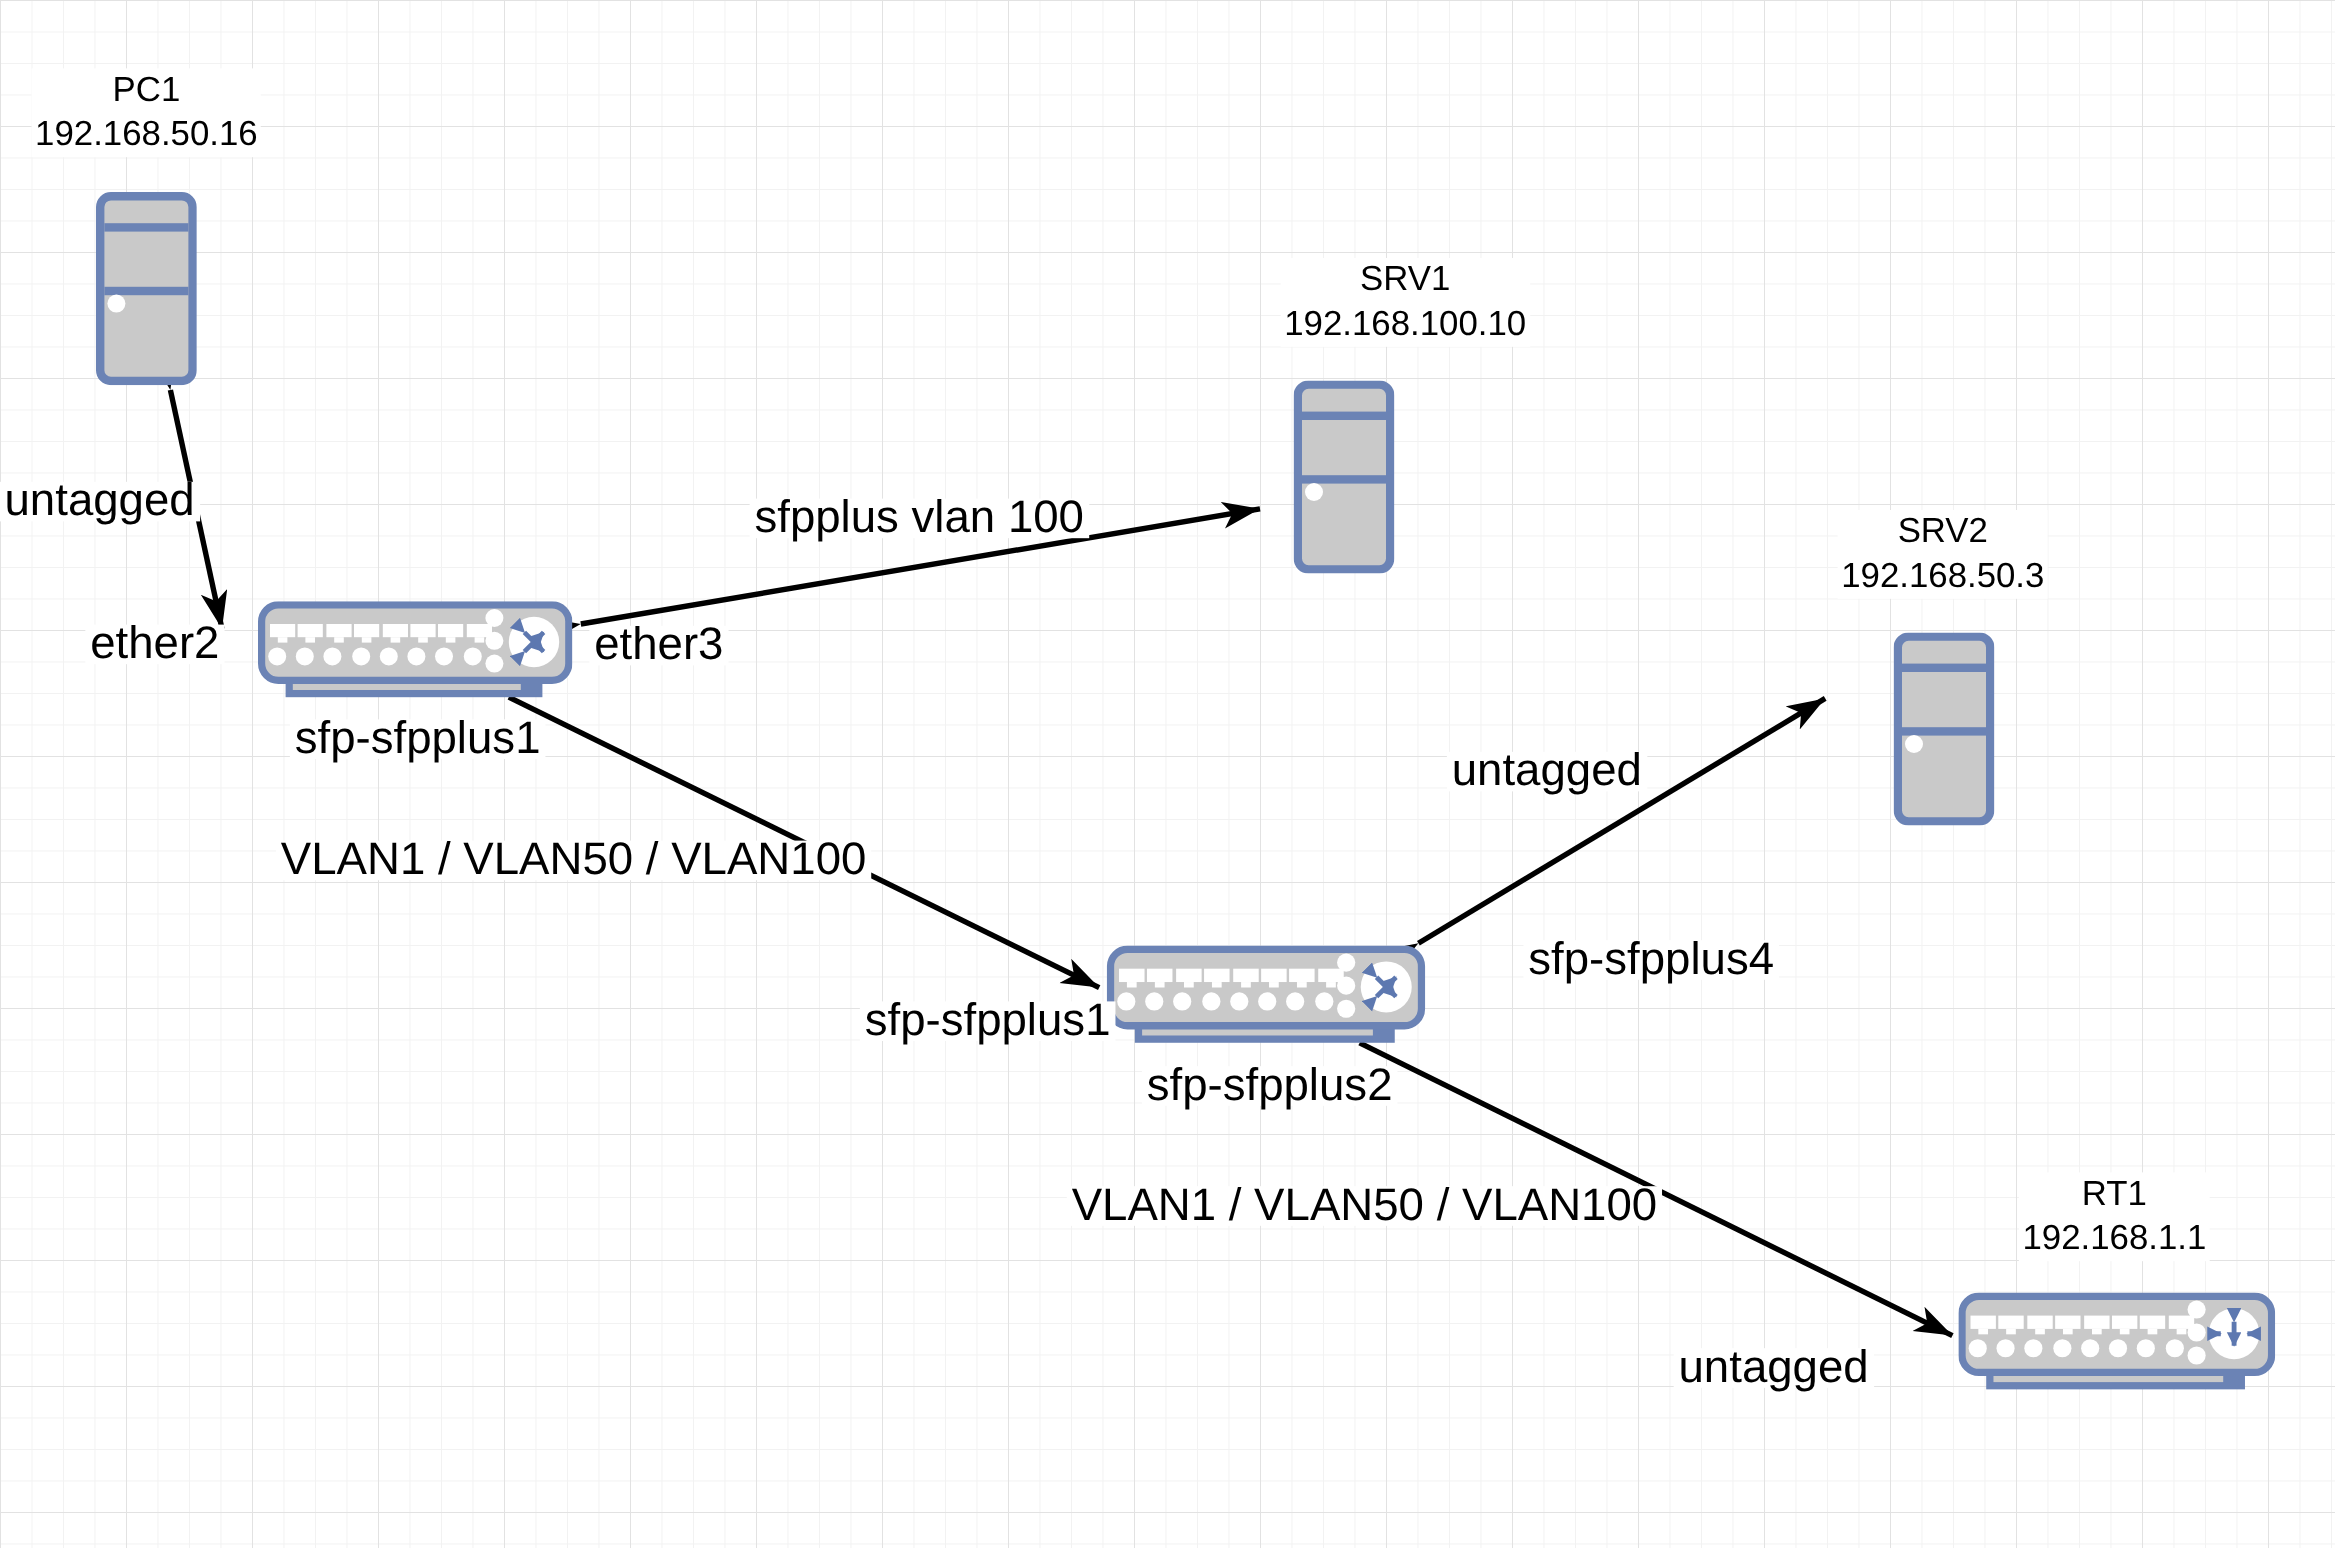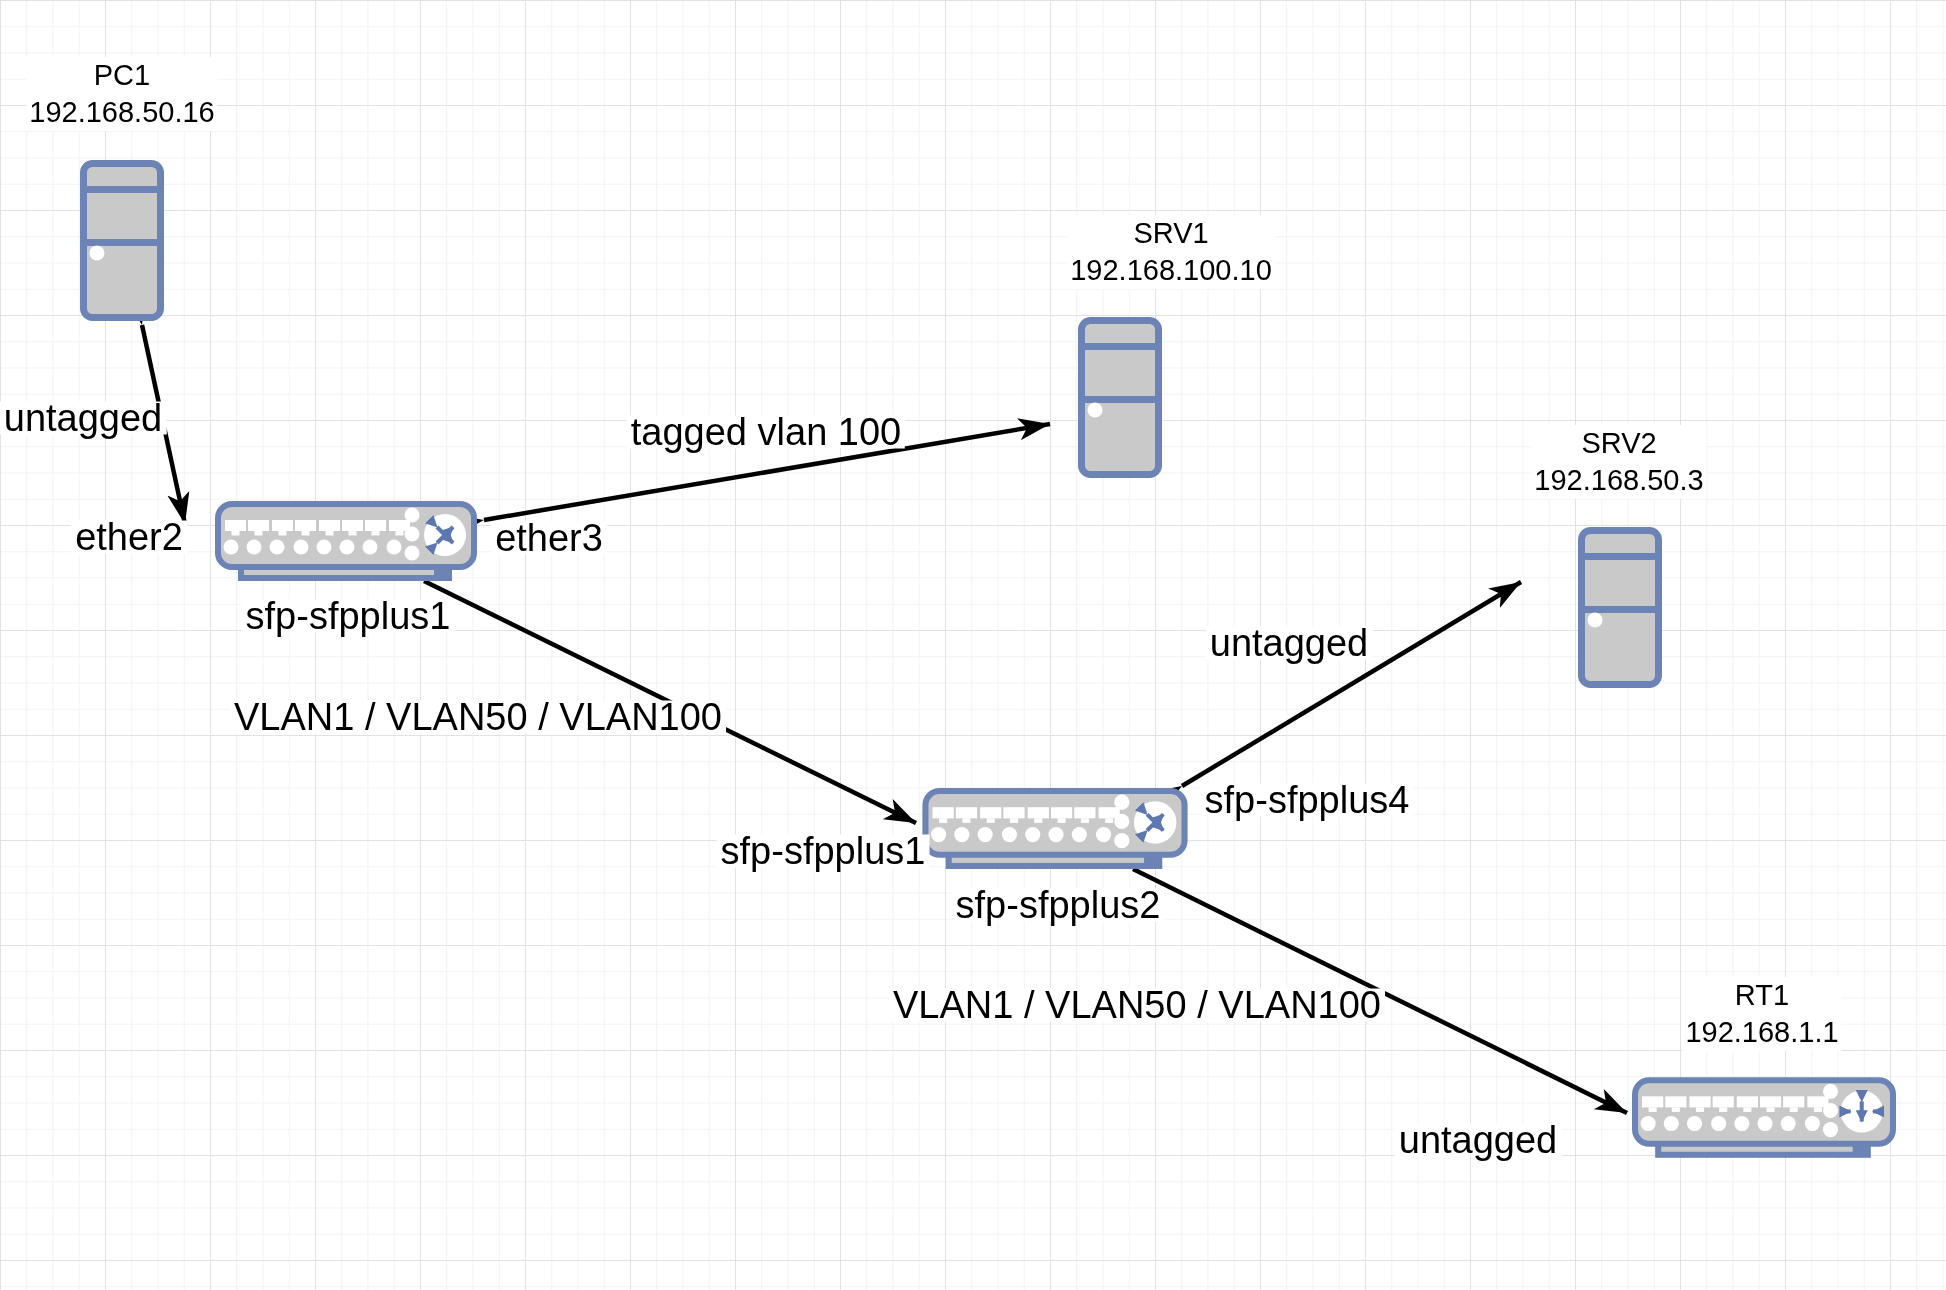--- a/index.html
+++ b/index.html
@@ -71,29 +71,29 @@
     <div>192.168.50.3</div>
   </div>
   <div class="node-label" style="left:1762px;top:1014px">
     <div>RT1</div>
     <div>192.168.1.1</div>
   </div>
 
   <div class="edge-label" style="left:83px;top:418px">untagged</div>
   <div class="edge-label" style="left:129px;top:537px">ether2</div>
 
-  <div class="edge-label" style="left:766px;top:432px">tagged vlan 100</div>
+  <div class="edge-label" style="left:766px;top:432px">sfpplus vlan 100</div>
   <div class="edge-label" style="left:549px;top:538px">ether3</div>
 
   <div class="edge-label" style="left:348px;top:616px">sfp-sfpplus1</div>
   <div class="edge-label" style="left:478px;top:717px">VLAN1 / VLAN50 / VLAN100</div>
   <div class="edge-label" style="left:823px;top:851px">sfp-sfpplus1</div>
 
   <div class="edge-label" style="left:1289px;top:643px">untagged</div>
-  <div class="edge-label" style="left:1307px;top:800px">sfp-sfpplus4</div>
+  <div class="edge-label" style="left:1376px;top:800px">sfp-sfpplus4</div>
 
   <div class="edge-label" style="left:1058px;top:905px">sfp-sfpplus2</div>
   <div class="edge-label" style="left:1137px;top:1005px">VLAN1 / VLAN50 / VLAN100</div>
   <div class="edge-label" style="left:1478px;top:1140px">untagged</div>
 
   <div class="node-icon" style="left:80px;top:160px">
     <svg width="84" height="161" viewBox="0 0 84 161">
       <rect x="3.5" y="3.5" width="77" height="154" rx="9" fill="#c9c9c9" stroke="#6b83b5" stroke-width="7"></rect>
       <rect x="7" y="26" width="70" height="7" fill="#6b83b5"></rect>
       <rect x="7" y="79" width="70" height="7" fill="#6b83b5"></rect>

